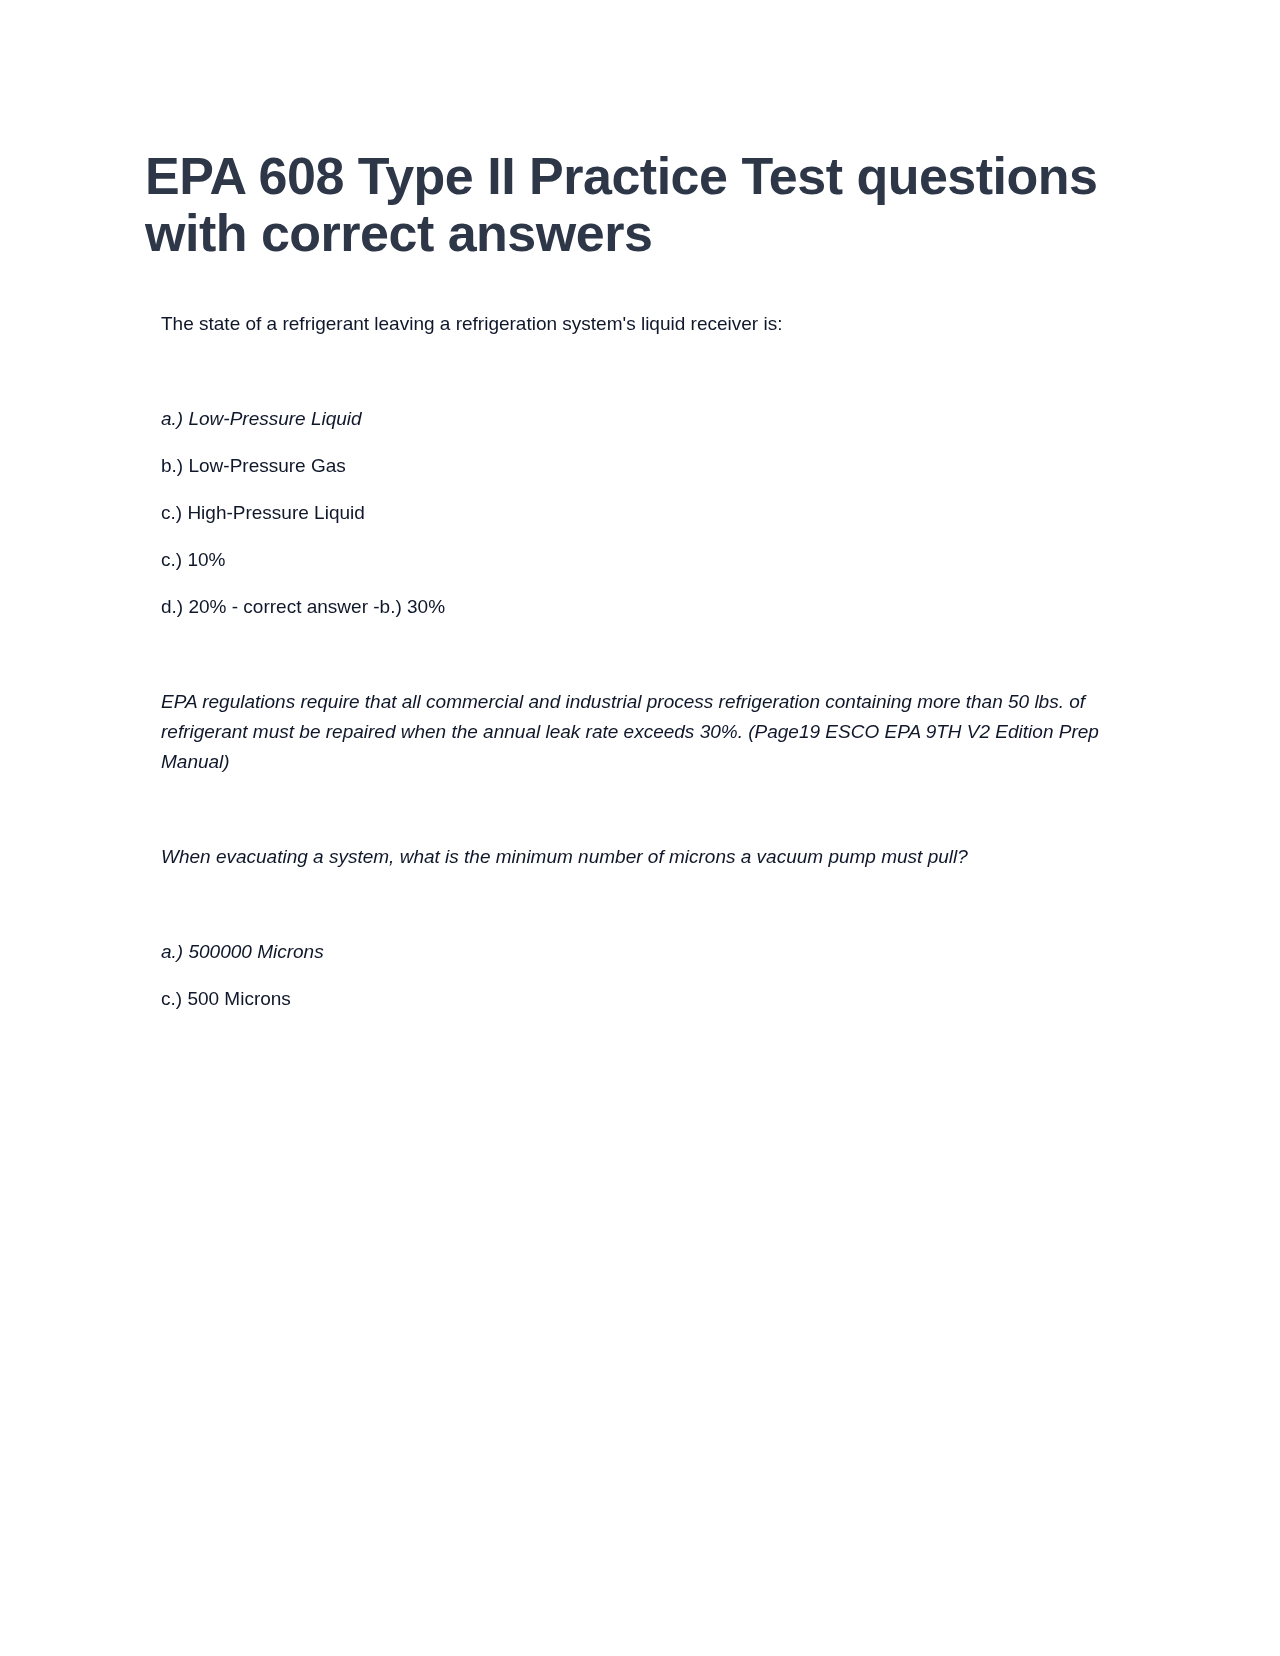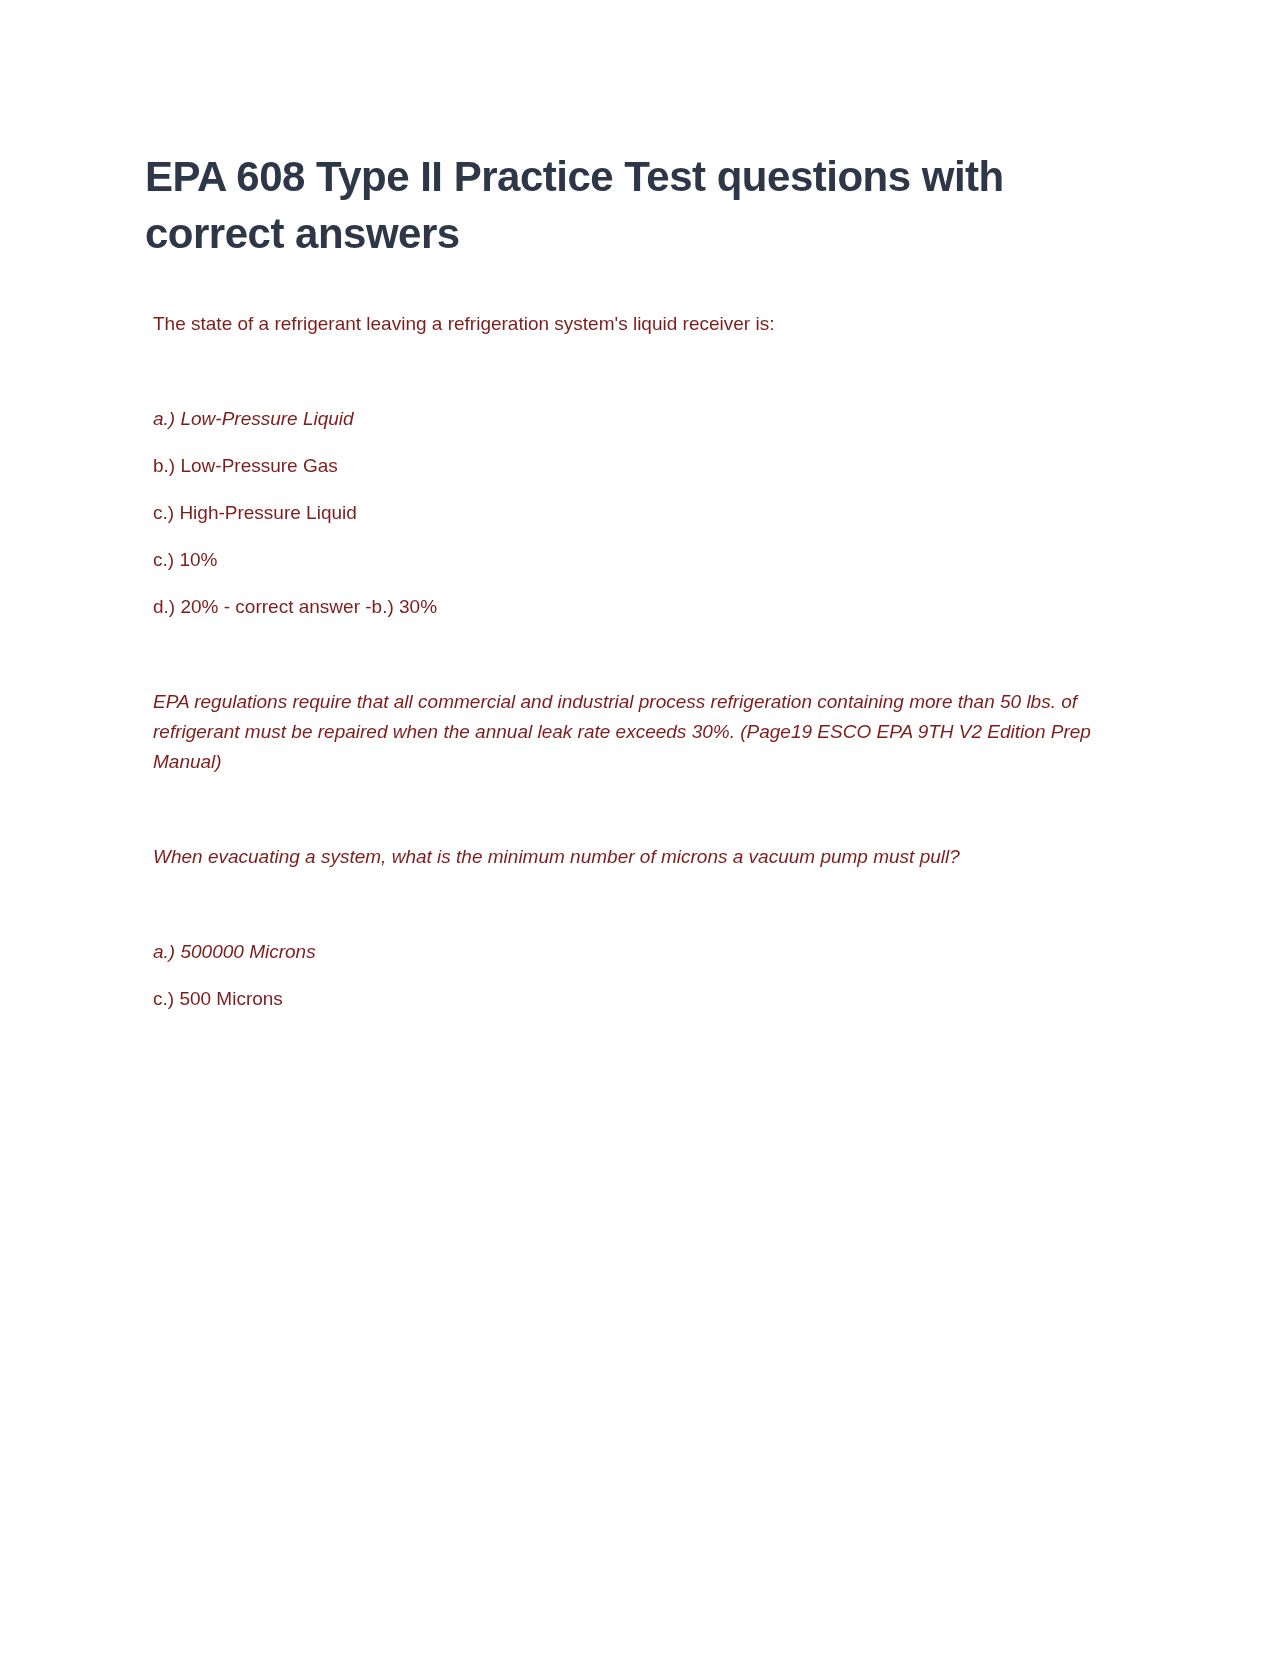--- a/index.html
+++ b/index.html
@@ -18,33 +18,33 @@
   }
   .doc {
     position: absolute;
     top: 148px;
     left: 145px;
     width: 990px;
   }
   .doc-title {
     font-family: "Liberation Sans", sans-serif;
     font-weight: 700;
-    font-size: 42px;
+    font-size: 52px;
     line-height: 57px;
     letter-spacing: -0.5px;
     color: #2d3748;
     margin: 0 0 47px 0;
     max-width: 990px;
   }
   .para {
     font-size: 19px;
     line-height: 30px;
-    margin: 8px;
+    margin: 16px;
     max-width: 985px;
-    color: #7f1d1d;
+    color: #0f172a;
   }
   .mt-section { margin-top: 65px; font-style: italic; }
   .mt-option  { margin-top: 17px; }
 </style>
 </head>
 <body>
 
 <div class="doc">
 
   <h1 class="doc-title">EPA 608 Type II Practice Test questions with correct answers</h1>

